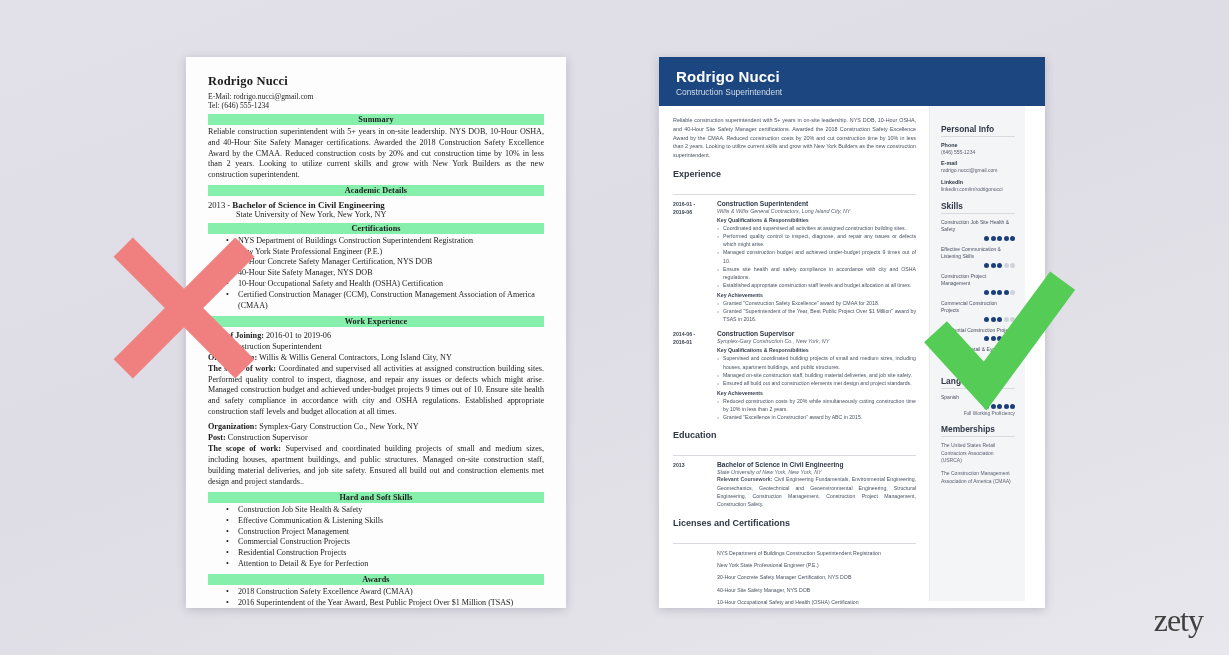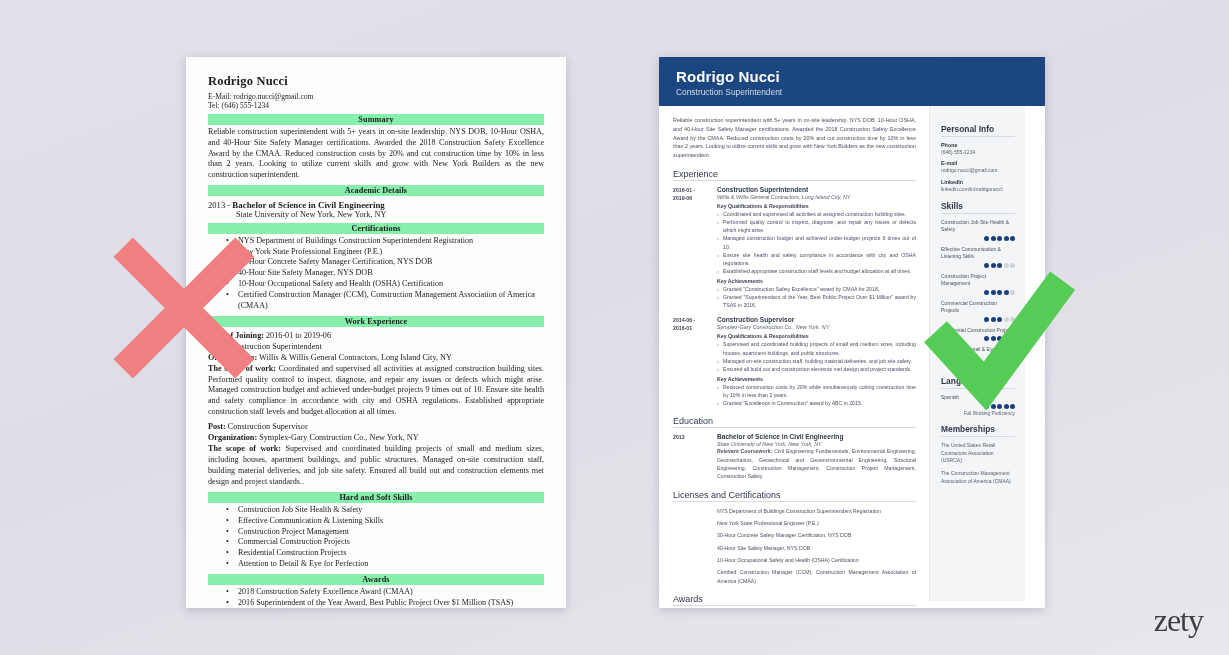--- a/index.html
+++ b/index.html
@@ -53,22 +53,22 @@
   }
   #r-header { background:#1b4680; padding:11px 17px 9px 17px; }
   #r-header .rn { color:#fff; font-size:15px; font-weight:bold; letter-spacing:.1px; }
   #r-header .rt { color:#d3dcea; font-size:8.4px; margin-top:2px; }
   #r-body { display:flex; height:495px; }
   #r-main { width:270px; padding:10px 13px 0 14px; }
   #r-side { width:96px; background:#f4f5f7; border-left:1px solid #e6e8eb; padding:10px 10px 0 11px; }
 
   .r-summary { font-size:5.4px; line-height:1.62; text-align:justify; color:#4a5160; }
   .r-sec {
-    font-size:9px; font-weight:normal; color:#2f3846;
-    border-bottom:1px solid #d7dade; padding-bottom:1px; margin:9px 0 5px 0;
+    font-size:9px; font-weight:bold; color:#2f3846;
+    border-bottom:1px solid #d7dade; padding-bottom:15px; margin:9px 0 5px 0;
   }
   .r-entry { display:flex; margin-bottom:7px; }
   .r-dates { width:44px; flex:0 0 44px; font-size:5.2px; font-weight:bold; color:#3b4250; line-height:1.5; padding-top:1px; }
   .r-cont { flex:1; }
   .r-title { font-size:6.6px; font-weight:bold; color:#2f3846; }
   .r-org { font-size:5.4px; font-style:italic; color:#5a6070; margin-top:1.5px; }
   .r-subh { font-size:5.2px; font-weight:bold; color:#3b4250; margin-top:3px; }
   .r-bul { list-style:none; margin-top:1px; }
   .r-bul li { font-size:5.2px; line-height:1.55; color:#4a5160; padding-left:6px; position:relative; text-align:justify; }
   .r-bul li:before { content:"‧"; position:absolute; left:0; font-size:8px; line-height:1; top:1px; }
@@ -126,22 +126,22 @@
 
     <div class="l-bar">Work Experience</div>
     <div id="l-jobs">
         <div class="l-job">
           <div class="l-line"><b>Date of Joining:</b> 2016-01 to 2019-06</div>
           <div class="l-line"><b>Post:</b> Construction Superintendent</div>
           <div class="l-line"><b>Organization:</b> Willis &amp; Willis General Contractors, Long Island City, NY</div>
           <div class="l-scope"><b>The scope of work:</b> Coordinated and supervised all activities at assigned construction building sites. Performed quality control to inspect, diagnose, and repair any issues or defects which might arise. Managed construction budget and achieved under-budget projects 9 times out of 10. Ensure site health and safety compliance in accordance with city and OSHA regulations. Established appropriate construction staff levels and budget allocation at all times.</div>
         </div>
         <div class="l-job">
+          <div class="l-line"><b>Organization:</b> Symplex-Gary Construction Co., New York, NY</div>
           <div class="l-line"><b>Post:</b> Construction Supervisor</div>
-          <div class="l-line"><b>Organization:</b> Symplex-Gary Construction Co., New York, NY</div>
           <div class="l-scope"><b>The scope of work:</b> Supervised and coordinated building projects of small and medium sizes, including houses, apartment buildings, and public structures. Managed on-site construction staff, building material deliveries, and job site safety. Ensured all build out and construction elements met design and project standards..</div>
         </div>
       </div>
 
     <div class="l-bar">Hard and Soft Skills</div>
     <ul class="l-ul" id="l-skills">
         <li>Construction Job Site Health &amp; Safety</li>
         <li>Effective Communication &amp; Listening Skills</li>
         <li>Construction Project Management</li>
         <li>Commercial Construction Projects</li>

